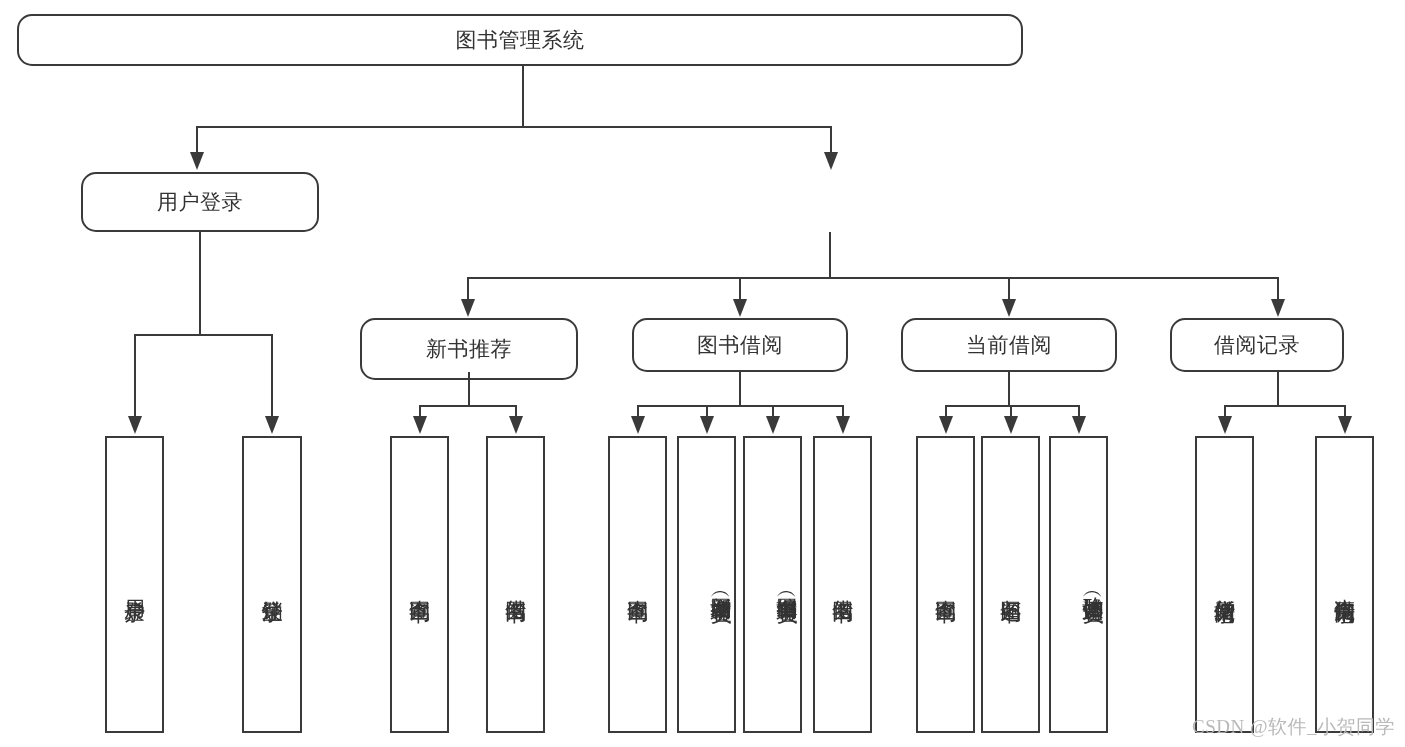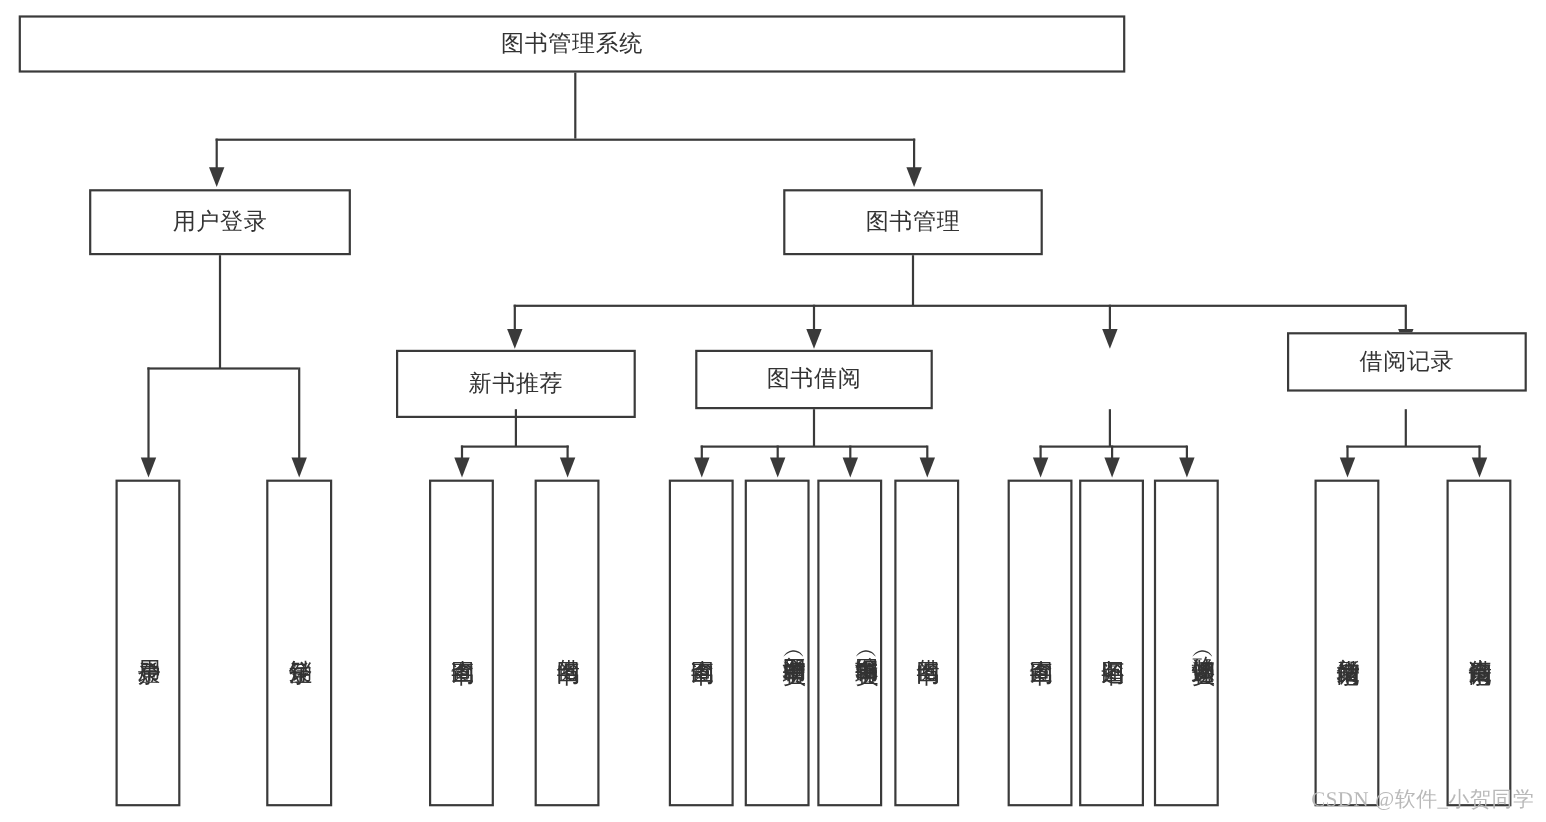--- a/index.html
+++ b/index.html
@@ -26,20 +26,21 @@
     display: flex;
     align-items: center;
     justify-content: center;
     color: #333333;
   }
   .node-h {
     font-size: 21px;
     line-height: 1.2;
     letter-spacing: 0.5px;
     white-space: nowrap;
+    border-radius: 15px;
   }
   .node-v {
     writing-mode: vertical-rl;
     text-orientation: upright;
     font-size: 21px;
     line-height: 1.25;
     letter-spacing: 1px;
     padding: 4px 0;
     align-items: flex-start;
     justify-content: center;
@@ -87,23 +88,20 @@
   <div class="edge-h" style="left:196px; top:126px; width:636px;"></div>
 
   <div class="edge-v" style="left:196px; top:126px; height:28px;"></div>
   <div class="arrow" style="left:190px; top:152px;"></div>
 
   <div class="edge-v" style="left:830px; top:126px; height:28px;"></div>
   <div class="arrow" style="left:824px; top:152px;"></div>
 
   <div class="node node-h" style="left:81px; top:172px; width:238px; height:60px;">
     <span>用户登录</span>
-  </div>
-  <div class="node node-h" style="left:712px; top:172px; width:236px; height:60px;">
-    <span>图书管理</span>
   </div>
 
   <div class="edge-v" style="left:199px; top:232px; height:103px;"></div>
   <div class="edge-h" style="left:134px; top:334px; width:137px;"></div>
   <div class="edge-v" style="left:134px; top:334px; height:84px;"></div>
   <div class="arrow" style="left:128px; top:416px;"></div>
   <div class="edge-v" style="left:271px; top:334px; height:84px;"></div>
   <div class="arrow" style="left:265px; top:416px;"></div>
 
   <div class="edge-v" style="left:829px; top:232px; height:46px;"></div>
@@ -116,21 +114,24 @@
   <div class="arrow" style="left:1002px; top:299px;"></div>
   <div class="edge-v" style="left:1277px; top:277px; height:24px;"></div>
   <div class="arrow" style="left:1271px; top:299px;"></div>
 
   <div class="node node-h" style="left:360px; top:318px; width:218px; height:62px;">
     <span>新书推荐</span>
   </div>
   <div class="node node-h" style="left:632px; top:318px; width:216px; height:54px;">
     <span>图书借阅</span>
   </div>
-  <div class="node node-h" style="left:1170px; top:302px; width:218px; height:54px;">
+  <div class="node node-h" style="left:901px; top:318px; width:216px; height:54px;">
+    <span>当前借阅</span>
+  </div>
+  <div class="node node-h" style="left:1170px; top:318px; width:174px; height:54px;">
     <span>借阅记录</span>
   </div>
 
   <div class="edge-v" style="left:468px; top:372px; height:34px;"></div>
   <div class="edge-h" style="left:419px; top:405px; width:98px;"></div>
   <div class="edge-v" style="left:419px; top:405px; height:13px;"></div>
   <div class="arrow" style="left:413px; top:416px;"></div>
   <div class="edge-v" style="left:515px; top:405px; height:13px;"></div>
   <div class="arrow" style="left:509px; top:416px;"></div>
 

